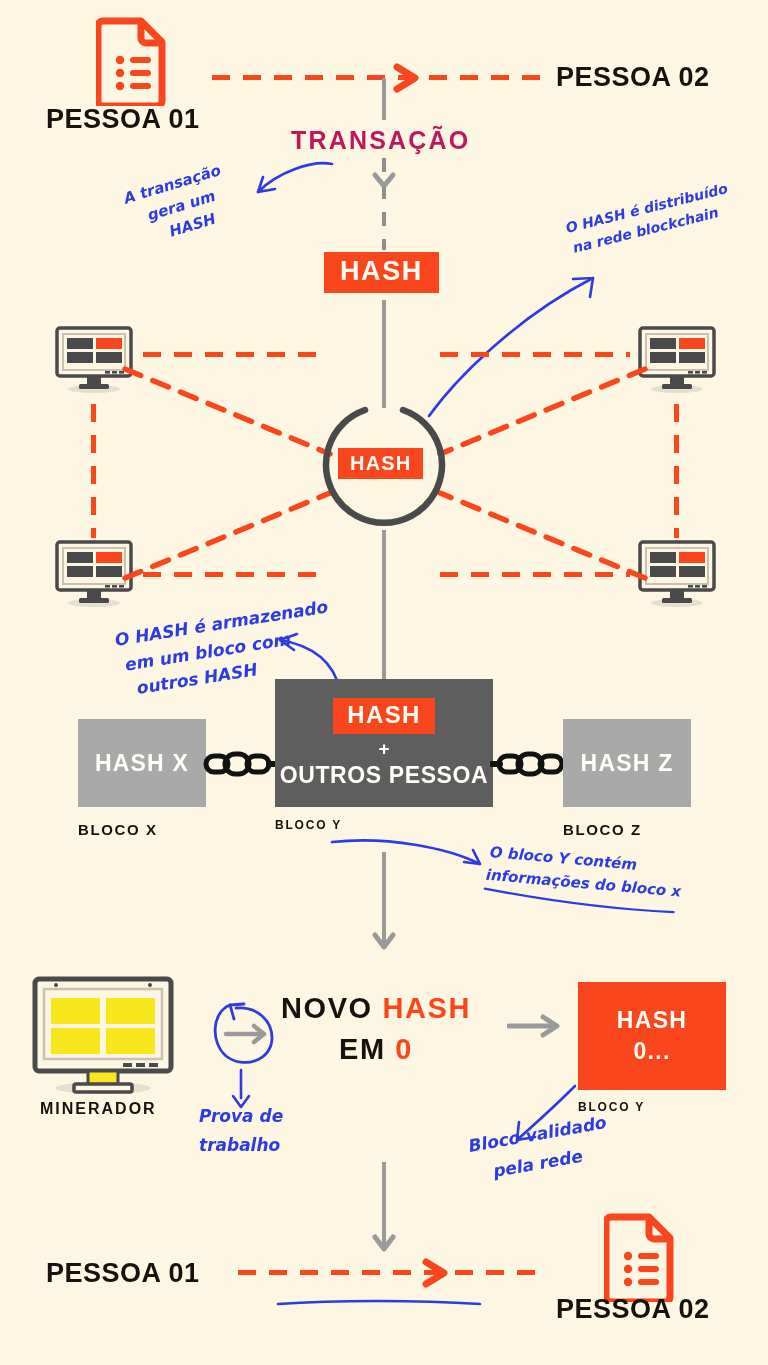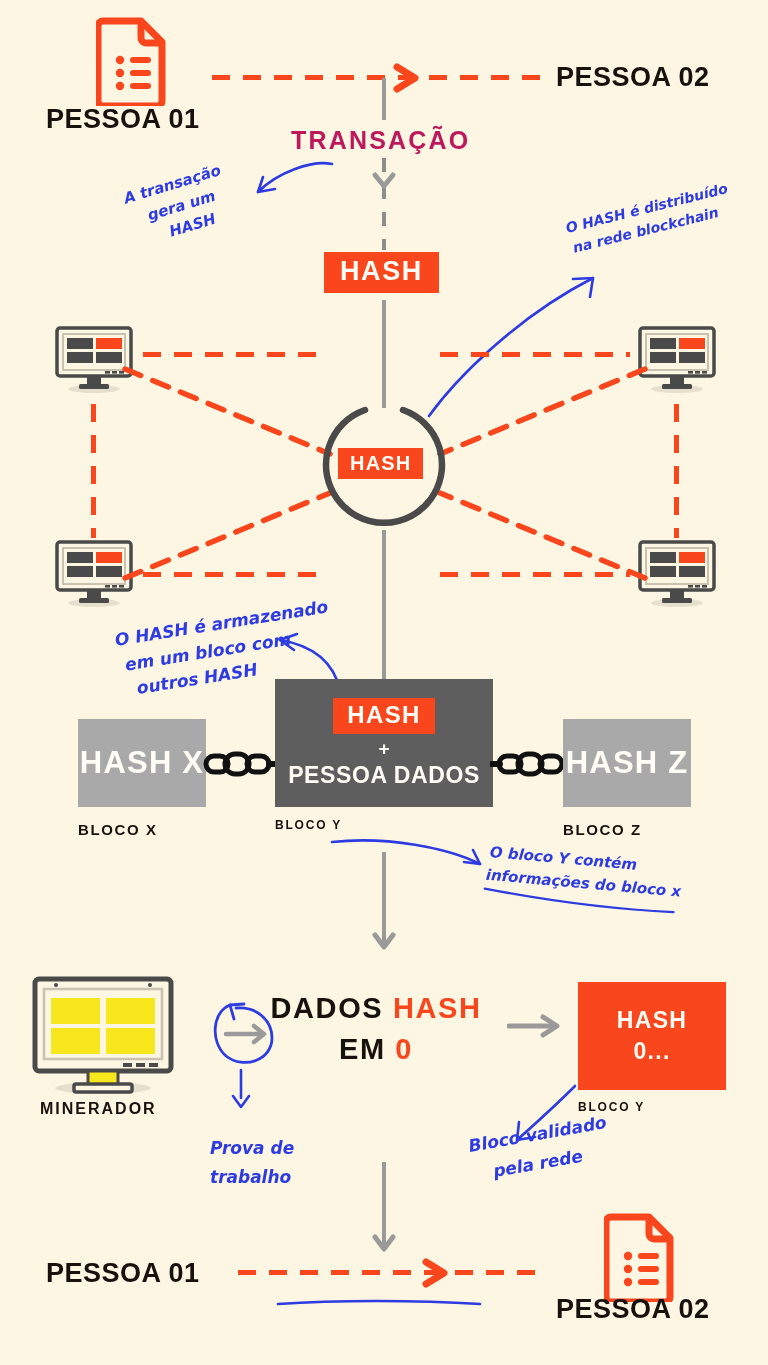--- a/index.html
+++ b/index.html
@@ -83,21 +83,21 @@
     flex-direction: column;
     align-items: center;
     justify-content: center;
     color: #FFFDF5;
     font-weight: bold;
   }
   .block-grey { background: #A9A9A9; }
   .block-dark { background: #5E5E5E; }
   .block-orange { background: #F9461C; }
   .block-hash-text {
-    font-size: 31px;
+    font-size: 23px;
     letter-spacing: 1.2px;
   }
   .plus { font-size: 19px; line-height: 1; margin: 5px 0 4px 0; }
   .outros-dados { font-size: 23px; letter-spacing: 0.6px; }
   .orange-line { font-size: 23px; letter-spacing: 1.3px; line-height: 1.35; }
 
   
   .dash-h {
     height: 5px;
     background-image: repeating-linear-gradient(to right,
@@ -320,21 +320,21 @@
         <rect x="22" y="5" width="24" height="20" rx="10"></rect>
         <rect x="44" y="7" width="22" height="16" rx="8"></rect>
         <line x1="66" y1="15" x2="74" y2="15" stroke-width="6" stroke-linecap="round"></line>
       </g>
     </svg>
   </div>
 
   <div class="abs block block-dark" style="left:275px; top:679px; width:218px; height:128px;">
     <div class="hash-badge inblock">HASH</div>
     <div class="plus">+</div>
-    <div class="outros-dados">PESSOA DADOS</div>
+    <div class="outros-dados">OUTROS PESSOA</div>
   </div>
   <div class="abs block-caption big" style="left:275px; top:818px; width:218px;">BLOCO Y</div>
 
   <div class="abs" style="left:490px; top:749px;">
     <svg width="76" height="30" viewBox="0 0 76 30">
       <g fill="none" stroke="#111111" stroke-width="5">
         <line x1="2" y1="15" x2="10" y2="15" stroke-width="6" stroke-linecap="round"></line>
         <rect x="9" y="7" width="22" height="16" rx="8"></rect>
         <rect x="28" y="5" width="24" height="20" rx="10"></rect>
         <rect x="50" y="7" width="22" height="16" rx="8"></rect>
@@ -396,27 +396,27 @@
       <path d="M46 30 L56 38 L46 46" fill="none" stroke="#9A9A9A" stroke-width="4.5" stroke-linecap="round" stroke-linejoin="round"></path>
     </svg>
   </div>
 
   <div class="abs" style="left:228px; top:1068px;">
     <svg width="26" height="42" viewBox="0 0 26 42">
       <line x1="13" y1="2" x2="13" y2="30" stroke="#2D3BE2" stroke-width="2.6" stroke-linecap="round"></line>
       <path d="M5 28 L13 39 L21 28" fill="none" stroke="#2D3BE2" stroke-width="2.6" stroke-linecap="round" stroke-linejoin="round"></path>
     </svg>
   </div>
-  <div class="abs" style="left:199px; top:1136px; width:110px;margin-left:11px;">
+  <div class="abs" style="left:199px; top:1104px; width:110px;">
     <div class="note lg">Prova de</div>
     <div class="note lg" style="margin-top:3px;">trabalho</div>
   </div>
 
   <div class="abs novo-hash" style="left:268px; top:988px; width:216px;">
-    <div><span>DADOS </span><span class="o">HASH</span></div>
+    <div><span>NOVO </span><span class="o">HASH</span></div>
     <div><span>EM </span><span class="o">0</span></div>
   </div>
 
   <div class="abs" style="left:507px; top:1012px;">
     <svg width="56" height="28" viewBox="0 0 56 28">
       <line x1="2" y1="14" x2="44" y2="14" stroke="#9A9A9A" stroke-width="5" stroke-linecap="round"></line>
       <path d="M36 5 L50 14 L36 23" fill="none" stroke="#9A9A9A" stroke-width="5" stroke-linecap="round" stroke-linejoin="round"></path>
     </svg>
   </div>
 

